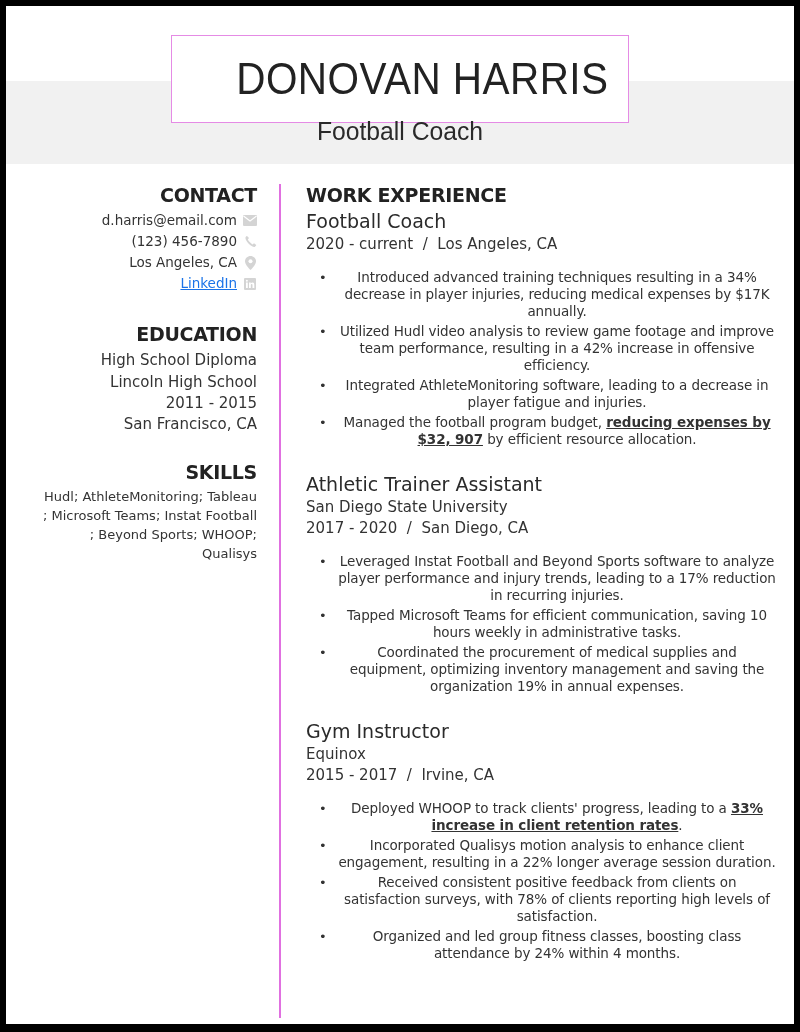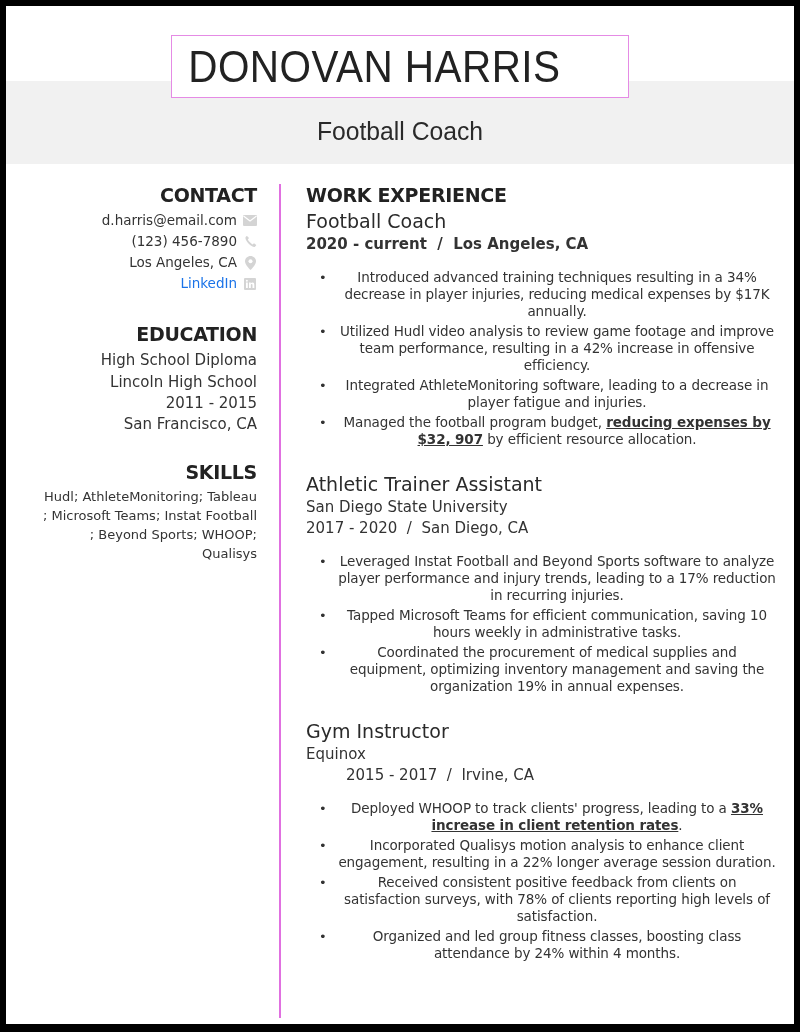--- a/index.html
+++ b/index.html
@@ -7,23 +7,23 @@
   .page {
     position: absolute; left: 6px; top: 6px; width: 788px; height: 1018px;
     background: #fff; overflow: hidden;
     font-family: "DejaVu Sans", sans-serif; color: #2a2a2a;
   }
   .band {
     position: absolute; left: 0; top: 75px; width: 100%; height: 83px;
     background: #f1f1f1;
   }
   .name-box {
-    position: absolute; left: 165px; top: 29px; width: 458px; height: 63px;
+    position: absolute; left: 165px; top: 29px; width: 458px; height: 88px;
     border: 1.5px solid #e58be5; background: #fff;
-    display: flex; align-items: center; justify-content: flex-start;
+    display: flex; align-items: center; justify-content: center; padding-left: 44px;
   }
   .name {
     font-family: "Liberation Sans", sans-serif; font-size: 44px; font-weight: 400;
     letter-spacing: 0.5px; color: #222; transform: scaleX(0.92);
   }
   .title {
     position: absolute; left: 0; top: 110px; width: 100%; text-align: center;
     font-family: "Liberation Sans", sans-serif; font-size: 26px; color: #2a2a2a;
     transform: scaleX(0.95);
   }
@@ -39,21 +39,21 @@
     color: #222; letter-spacing: -0.3px;
   }
   .contact-row {
     display: flex; justify-content: flex-end; align-items: center;
     font-size: 13.5px; line-height: 21px; color: #333;
   }
   .contact-row .ic {
     width: 14px; height: 14px; margin-left: 6px; display: inline-flex;
     align-items: center; justify-content: center;
   }
-  .link { color: #1a73e8; }
+  .link { color: #1a73e8; text-decoration: underline; }
   .edu-line { font-size: 15px; line-height: 22px; color: #333; padding-left: 9px; }
   .edu-small { font-size: 15px; line-height: 21px; color: #333; }
   .skills { font-size: 13px; line-height: 19px; color: #333; margin-top: 4px; }
   .right {
     position: absolute; left: 300px; top: 178px; width: 470px;
   }
   .job-title { font-size: 19px; line-height: 25px; color: #2a2a2a; }
   .company { font-size: 15px; line-height: 21px; color: #333; }
   .dates { font-size: 15px; line-height: 21px; color: #333; }
   ul.bullets { list-style: none; margin-top: 14px; text-align: center; }
@@ -142,21 +142,21 @@
         <div>Qualisys</div>
       </div>
     </div>
   </div>
 
   <div class="right">
     <div class="sec-head">WORK EXPERIENCE</div>
 
     <div class="job" style="margin-top:3px;">
       <div class="job-title">Football Coach</div>
-      <div class="dates" style="white-space:pre;font-weight:bold;">2020 - current  /  Los Angeles, CA</div>
+      <div class="dates" style="white-space:pre;">2020 - current  /  Los Angeles, CA</div>
       <ul class="bullets">
         <li><span>Introduced advanced training techniques resulting in a 34% decrease in player injuries, reducing medical expenses by $17K annually.</span></li>
         <li><span>Utilized Hudl video analysis to review game footage and improve team performance, resulting in a 42% increase in offensive efficiency.</span></li>
         <li><span>Integrated AthleteMonitoring software, leading to a decrease in player fatigue and injuries.</span></li>
         <li><span>Managed the football program budget, </span><span class="hl">reducing expenses by $32, 907</span><span> by efficient resource allocation.</span></li>
       </ul>
     </div>
 
     <div class="job" style="margin-top:24px;">
       <div class="job-title">Athletic Trainer Assistant</div>
@@ -165,21 +165,21 @@
       <ul class="bullets">
         <li><span>Leveraged Instat Football and Beyond Sports software to analyze player performance and injury trends, leading to a 17% reduction in recurring injuries.</span></li>
         <li><span>Tapped Microsoft Teams for efficient communication, saving 10 hours weekly in administrative tasks.</span></li>
         <li><span>Coordinated the procurement of medical supplies and equipment, optimizing inventory management and saving the organization 19% in annual expenses.</span></li>
       </ul>
     </div>
 
     <div class="job" style="margin-top:24px;">
       <div class="job-title">Gym Instructor</div>
       <div class="company">Equinox</div>
-      <div class="dates" style="white-space:pre;margin-left:40px;">2015 - 2017  /  Irvine, CA</div>
+      <div class="dates" style="white-space:pre;">2015 - 2017  /  Irvine, CA</div>
       <ul class="bullets">
         <li><span>Deployed WHOOP to track clients' progress, leading to a </span><span class="hl">33% increase in client retention rates</span><span>.</span></li>
         <li><span>Incorporated Qualisys motion analysis to enhance client engagement, resulting in a 22% longer average session duration.</span></li>
         <li><span>Received consistent positive feedback from clients on satisfaction surveys, with 78% of clients reporting high levels of satisfaction.</span></li>
         <li><span>Organized and led group fitness classes, boosting class attendance by 24% within 4 months.</span></li>
       </ul>
     </div>
   </div>
 </div>
 

